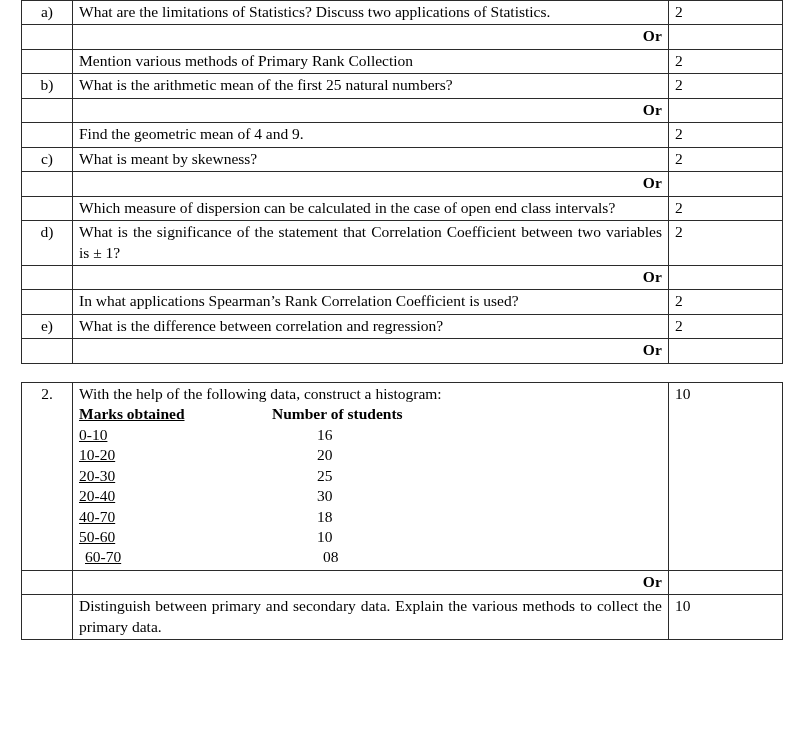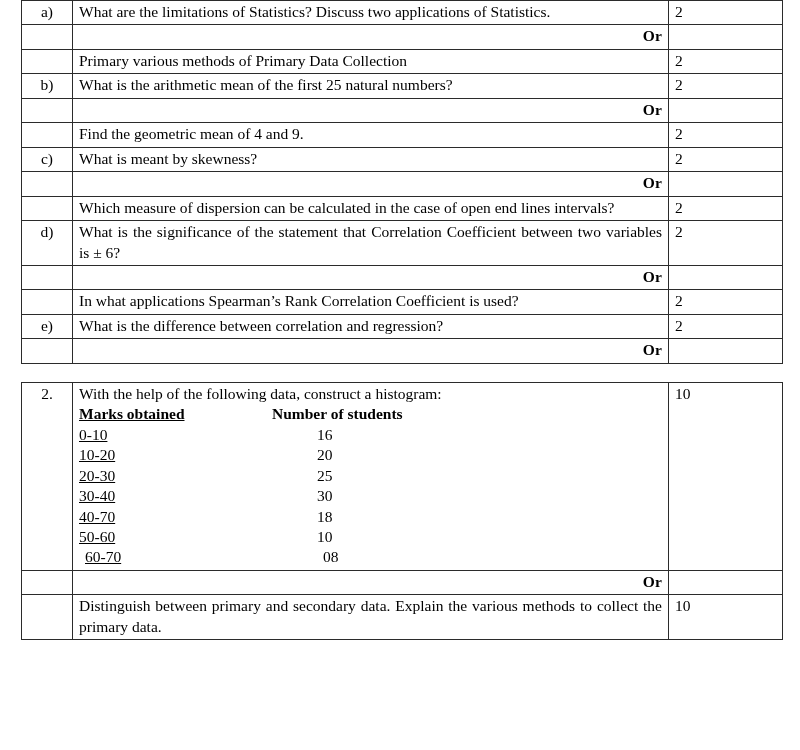--- a/index.html
+++ b/index.html
@@ -91,21 +91,21 @@
       </tr>
 
       <tr>
         <td class="cell-label"></td>
         <td class="or-cell">Or</td>
         <td class="cell-marks"></td>
       </tr>
 
       <tr>
         <td class="cell-label"></td>
-        <td class="cell-body">Primary various methods of Primary Data Collection</td>
+        <td class="cell-body">Mention various methods of Primary Rank Collection</td>
         <td class="cell-marks">2</td>
       </tr>
 
       <tr>
         <td class="cell-label">b)</td>
         <td class="cell-body">What is the arithmetic mean of the first 25 natural numbers?</td>
         <td class="cell-marks">2</td>
       </tr>
 
       <tr>
@@ -127,27 +127,27 @@
       </tr>
 
       <tr>
         <td class="cell-label"></td>
         <td class="or-cell">Or</td>
         <td class="cell-marks"></td>
       </tr>
 
       <tr>
         <td class="cell-label"></td>
-        <td class="cell-body justify">Which measure of dispersion can be calculated in the case of open end lines intervals?</td>
+        <td class="cell-body justify">Which measure of dispersion can be calculated in the case of open end class intervals?</td>
         <td class="cell-marks">2</td>
       </tr>
 
       <tr>
         <td class="cell-label">d)</td>
-        <td class="cell-body justify">What is the significance of the statement that Correlation Coefficient between two variables is ± 6?</td>
+        <td class="cell-body justify">What is the significance of the statement that Correlation Coefficient between two variables is ± 1?</td>
         <td class="cell-marks">2</td>
       </tr>
 
       <tr>
         <td class="cell-label"></td>
         <td class="or-cell">Or</td>
         <td class="cell-marks"></td>
       </tr>
 
       <tr>
@@ -183,21 +183,21 @@
     <tbody>
 
       <tr>
         <td class="cell-label">2.</td>
         <td class="cell-body">
           <span>With the help of the following data, construct a histogram:</span>
           <span class="data-head"><span class="col-a">Marks obtained</span><span class="col-b">Number of students</span></span>
           <span class="data-row"><span class="col-a">0-10</span><span class="col-b">16</span></span>
           <span class="data-row"><span class="col-a">10-20</span><span class="col-b">20</span></span>
           <span class="data-row"><span class="col-a">20-30</span><span class="col-b">25</span></span>
-          <span class="data-row"><span class="col-a">30-40</span><span class="col-b">30</span></span>
+          <span class="data-row"><span class="col-a">20-40</span><span class="col-b">30</span></span>
           <span class="data-row"><span class="col-a">40-70</span><span class="col-b">18</span></span>
           <span class="data-row"><span class="col-a">50-60</span><span class="col-b">10</span></span>
           <span class="data-row indented"><span class="col-a">60-70</span><span class="col-b">08</span></span>
         </td>
         <td class="cell-marks">10</td>
       </tr>
 
       <tr>
         <td class="cell-label"></td>
         <td class="or-cell">Or</td>

